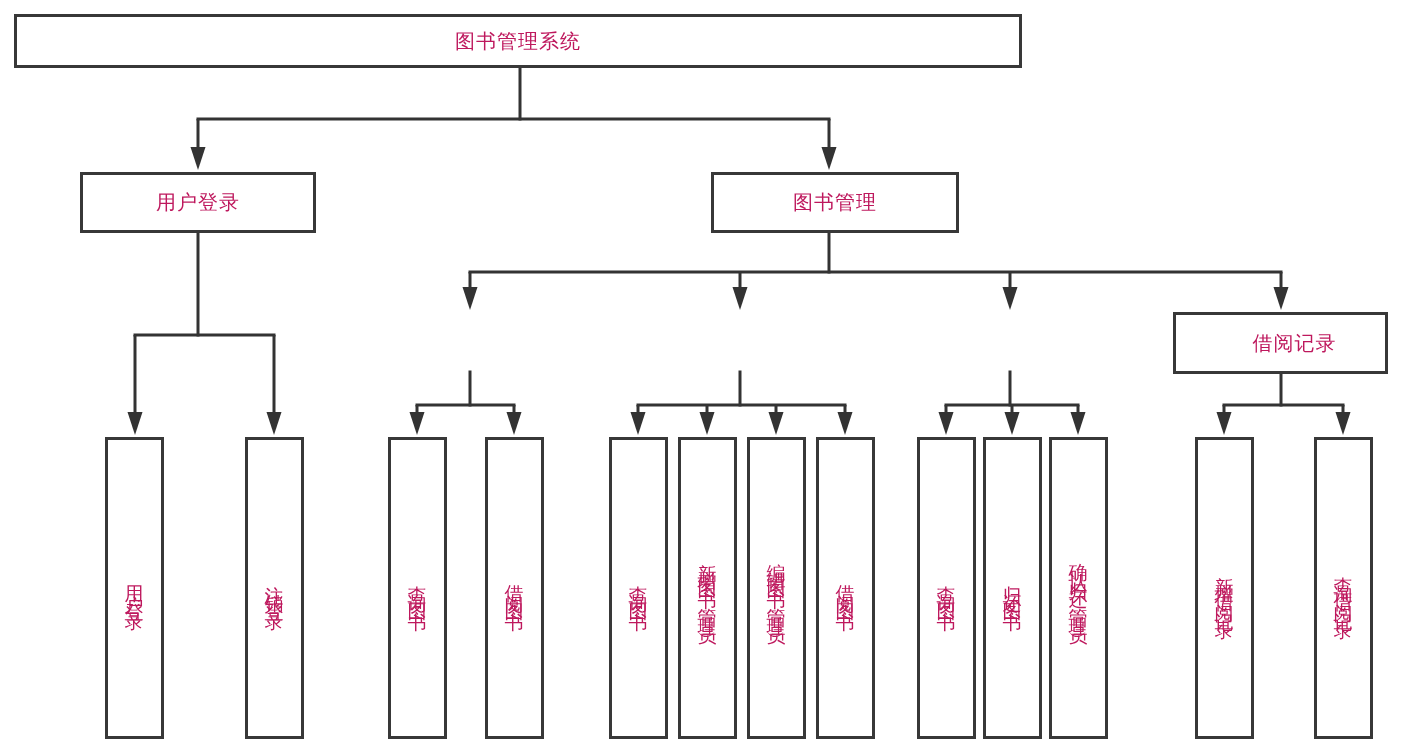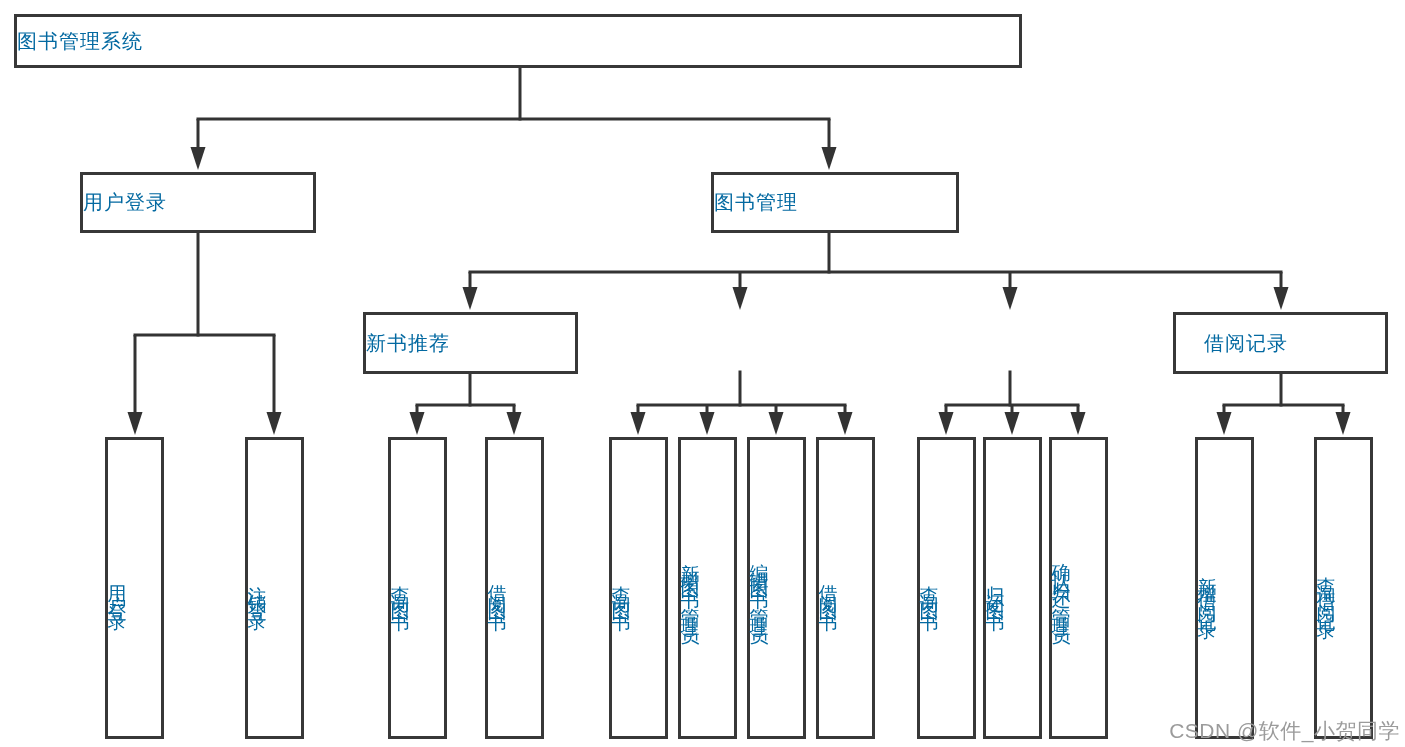--- a/index.html
+++ b/index.html
@@ -21,22 +21,23 @@
     width: 1405px; height: 747px;
     z-index: 1;
   }
   .node {
     position: absolute;
     box-sizing: border-box;
     background: #ffffff;
     border: 3px solid #383838;
     display: flex;
     align-items: center;
+    justify-content: center;
     z-index: 2;
-    color: #0369a1;
+    color: #be185d;
   }
   .hlabel {
     font-size: 20px;
     letter-spacing: 1px;
     white-space: nowrap;
   }
   .vbox {
     width: 59px;
     height: 302px;
     top: 437px;
@@ -125,23 +126,20 @@
     <span class="hlabel">图书管理系统</span>
   </div>
 
   <div class="node" style="left: 80px; top: 172px; width: 236px; height: 61px; border-color: rgb(56, 56, 56);">
     <span class="hlabel">用户登录</span>
   </div>
   <div class="node" style="left: 711px; top: 172px; width: 248px; height: 61px; border-color: rgb(56, 56, 56);">
     <span class="hlabel">图书管理</span>
   </div>
 
-  <div class="node" style="left: 363px; top: 312px; width: 215px; height: 62px; border-color: rgb(56, 56, 56);">
-    <span class="hlabel">新书推荐</span>
-  </div>
   <div class="node" style="left: 1173px; top: 312px; width: 215px; height: 62px; border-color: rgb(56, 56, 56); padding-left: 28px;">
     <span class="hlabel">借阅记录</span>
   </div>
 
   <div class="node vbox" style="left: 105px; border-color: rgb(56, 56, 56);">
     <span class="vlabel">用户登录</span>
   </div>
   <div class="node vbox" style="left: 245px; border-color: rgb(56, 56, 56);">
     <span class="vlabel">注销登录</span>
   </div>
@@ -176,15 +174,14 @@
     <span class="vlabel">确认归还（管理员）</span>
   </div>
 
   <div class="node vbox" style="left: 1195px; border-color: rgb(56, 56, 56);">
     <span class="vlabel">新增借阅记录</span>
   </div>
   <div class="node vbox" style="left: 1314px; border-color: rgb(56, 56, 56);">
     <span class="vlabel">查询借阅记录</span>
   </div>
 
-  <div class="watermark" style="color: rgb(155, 155, 155);">CSDN @软件_小贺同学</div>
 
 </div>
 
 </body></html>

